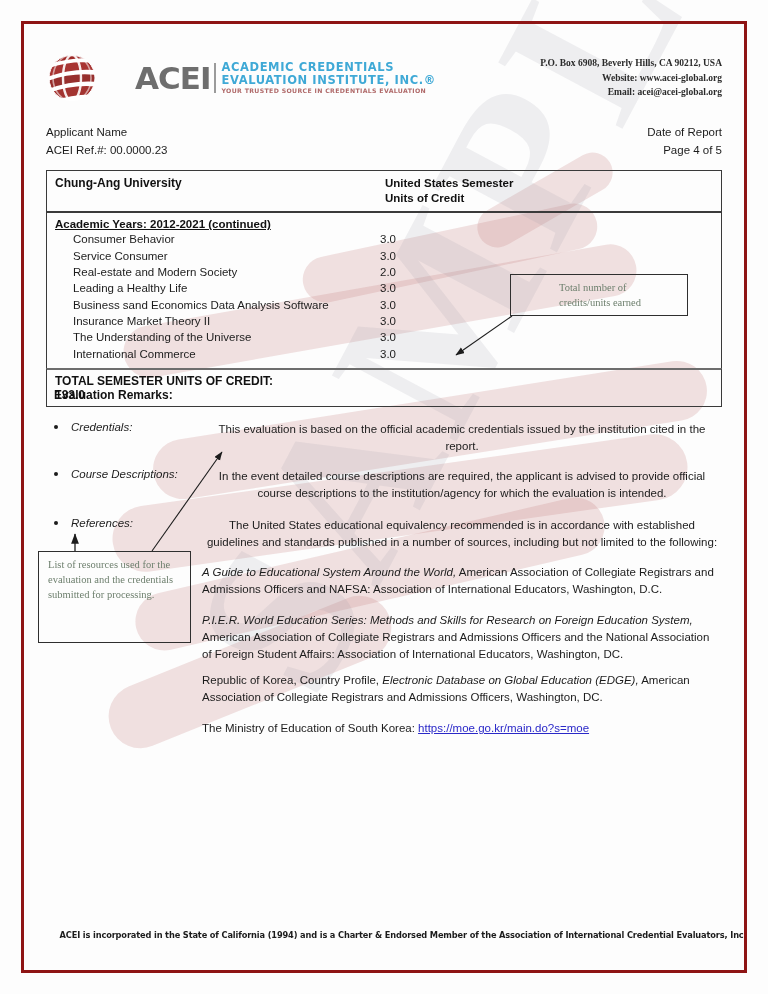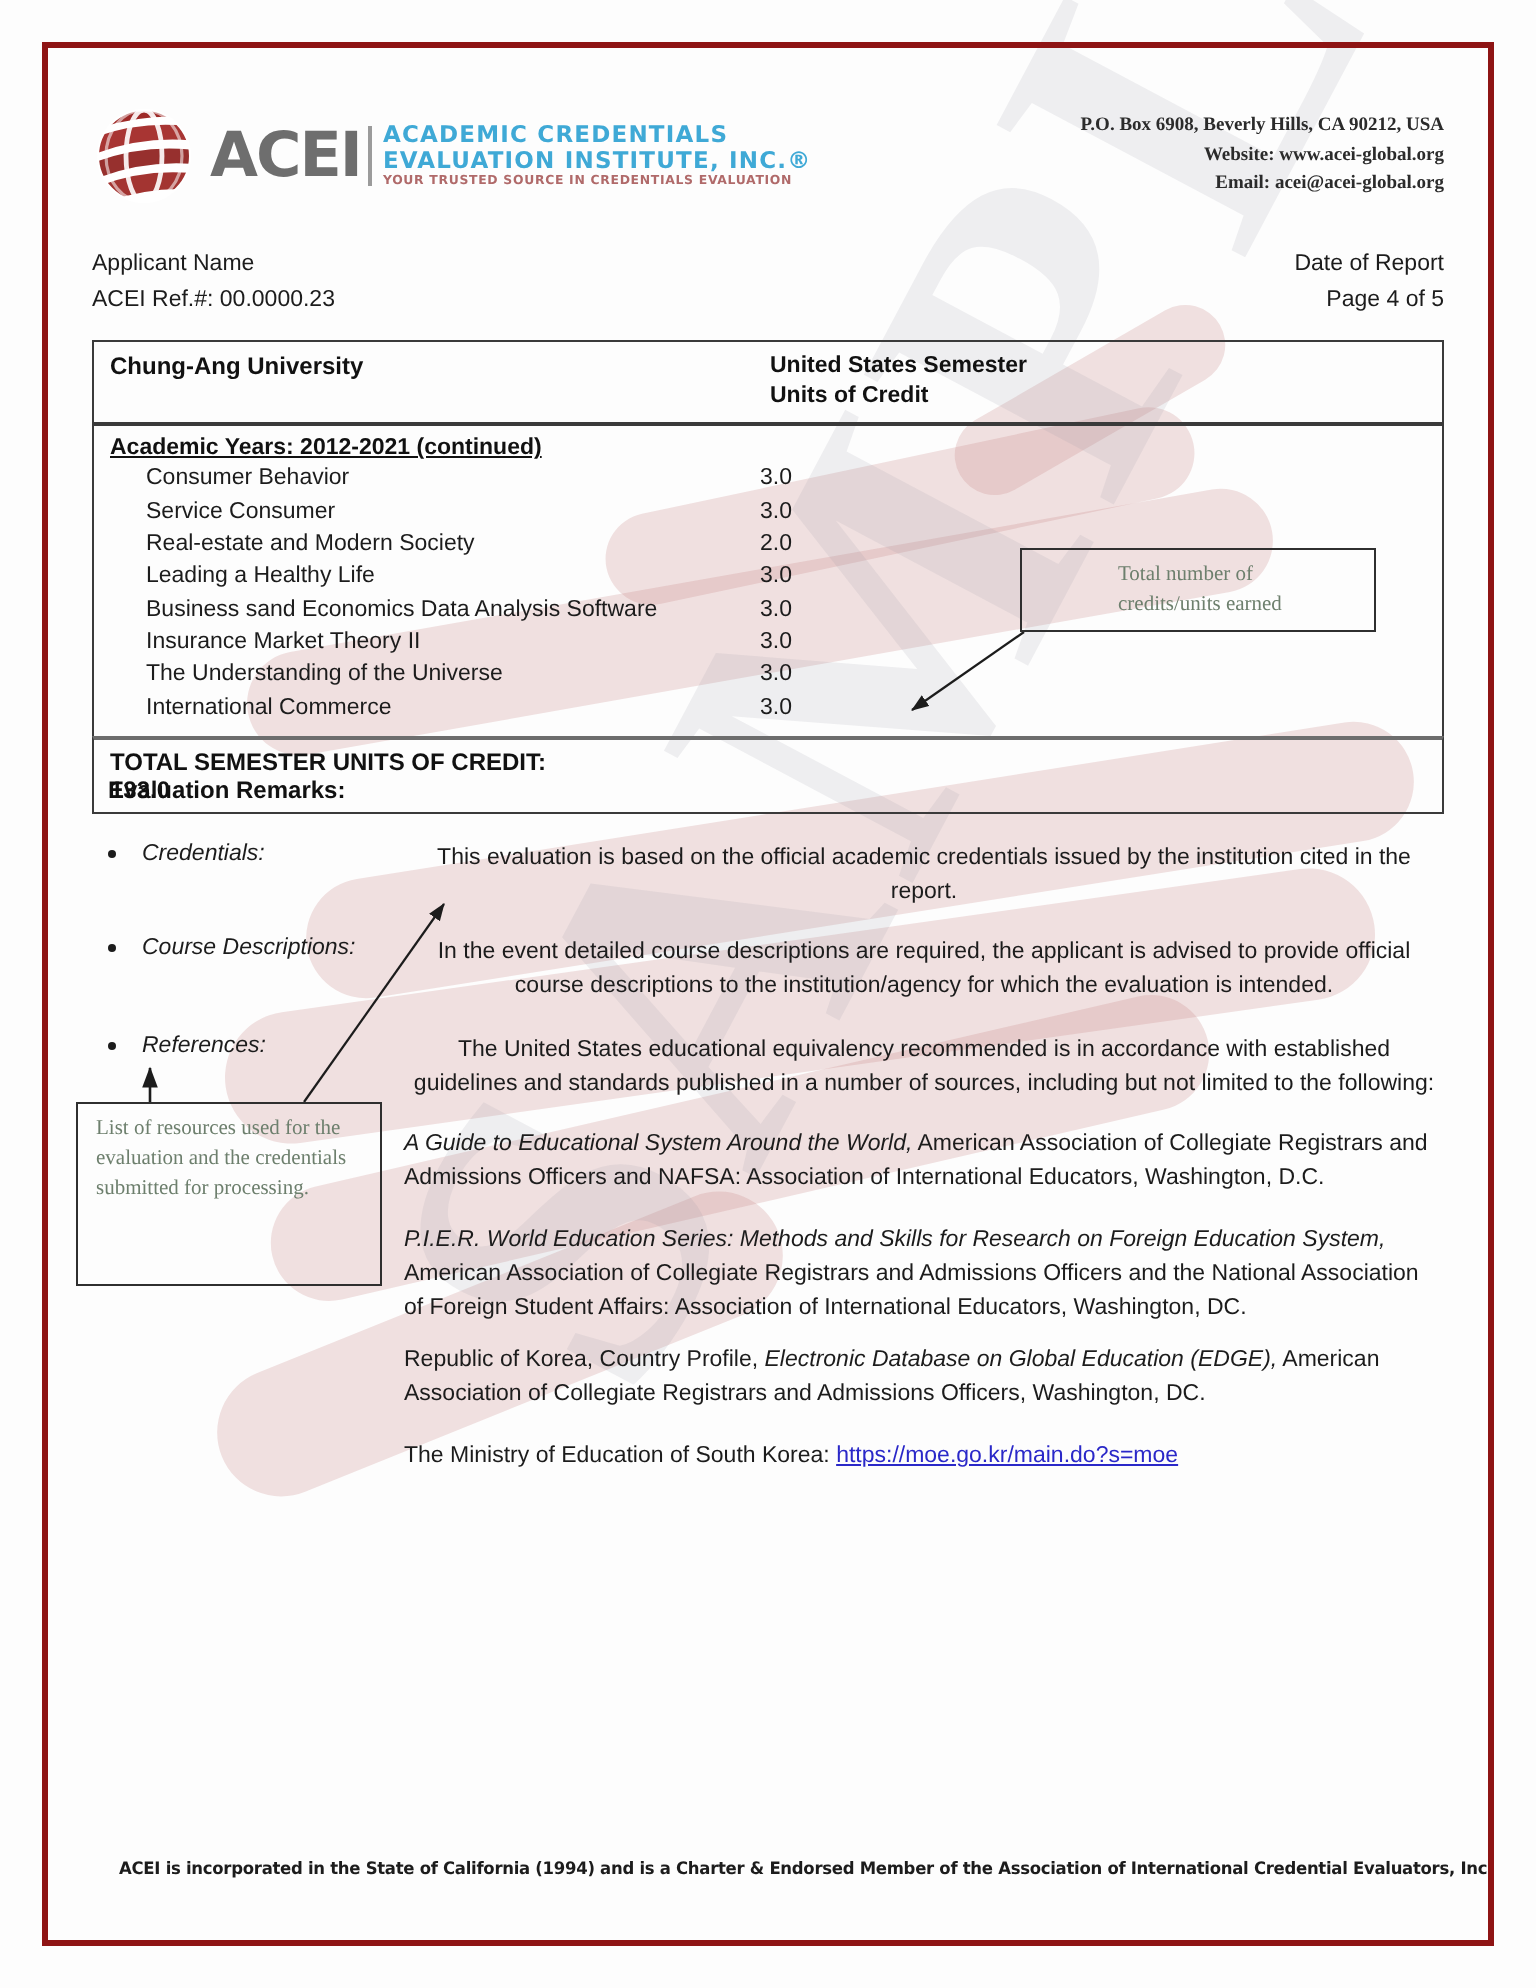--- a/index.html
+++ b/index.html
@@ -56,21 +56,21 @@
     z-index: 20;
   }
   
   #header { position: absolute; left: 46px; top: 52px; width: 676px; height: 62px; }
   #logo-wrap { position: absolute; left: 0; top: 0; display: flex; align-items: center; }
   #globe { width: 52px; height: 52px; }
   #logo-text { margin-left: 7px; display: flex; align-items: center; }
   #acei-word {
     font-family: "DejaVu Sans", sans-serif;
     font-size: 31px; font-weight: 700; letter-spacing: -1px;
-    color: #6e6e6e; line-height: 1;
+    color: #6e6e6e; line-height: 1; margin-left: 30px;
   }
   #logo-divider { width: 2px; height: 30px; background: #9b9b9b; margin: 0 5px 0 4px; }
   #logo-lines { line-height: 1.12; }
   .logo-l1, .logo-l2 {
     font-family: "DejaVu Sans", sans-serif;
     font-size: 11.5px; font-weight: 700; letter-spacing: 0.6px;
     color: #3fa9d6; white-space: nowrap;
   }
   .logo-tag {
     font-family: "DejaVu Sans", sans-serif;

